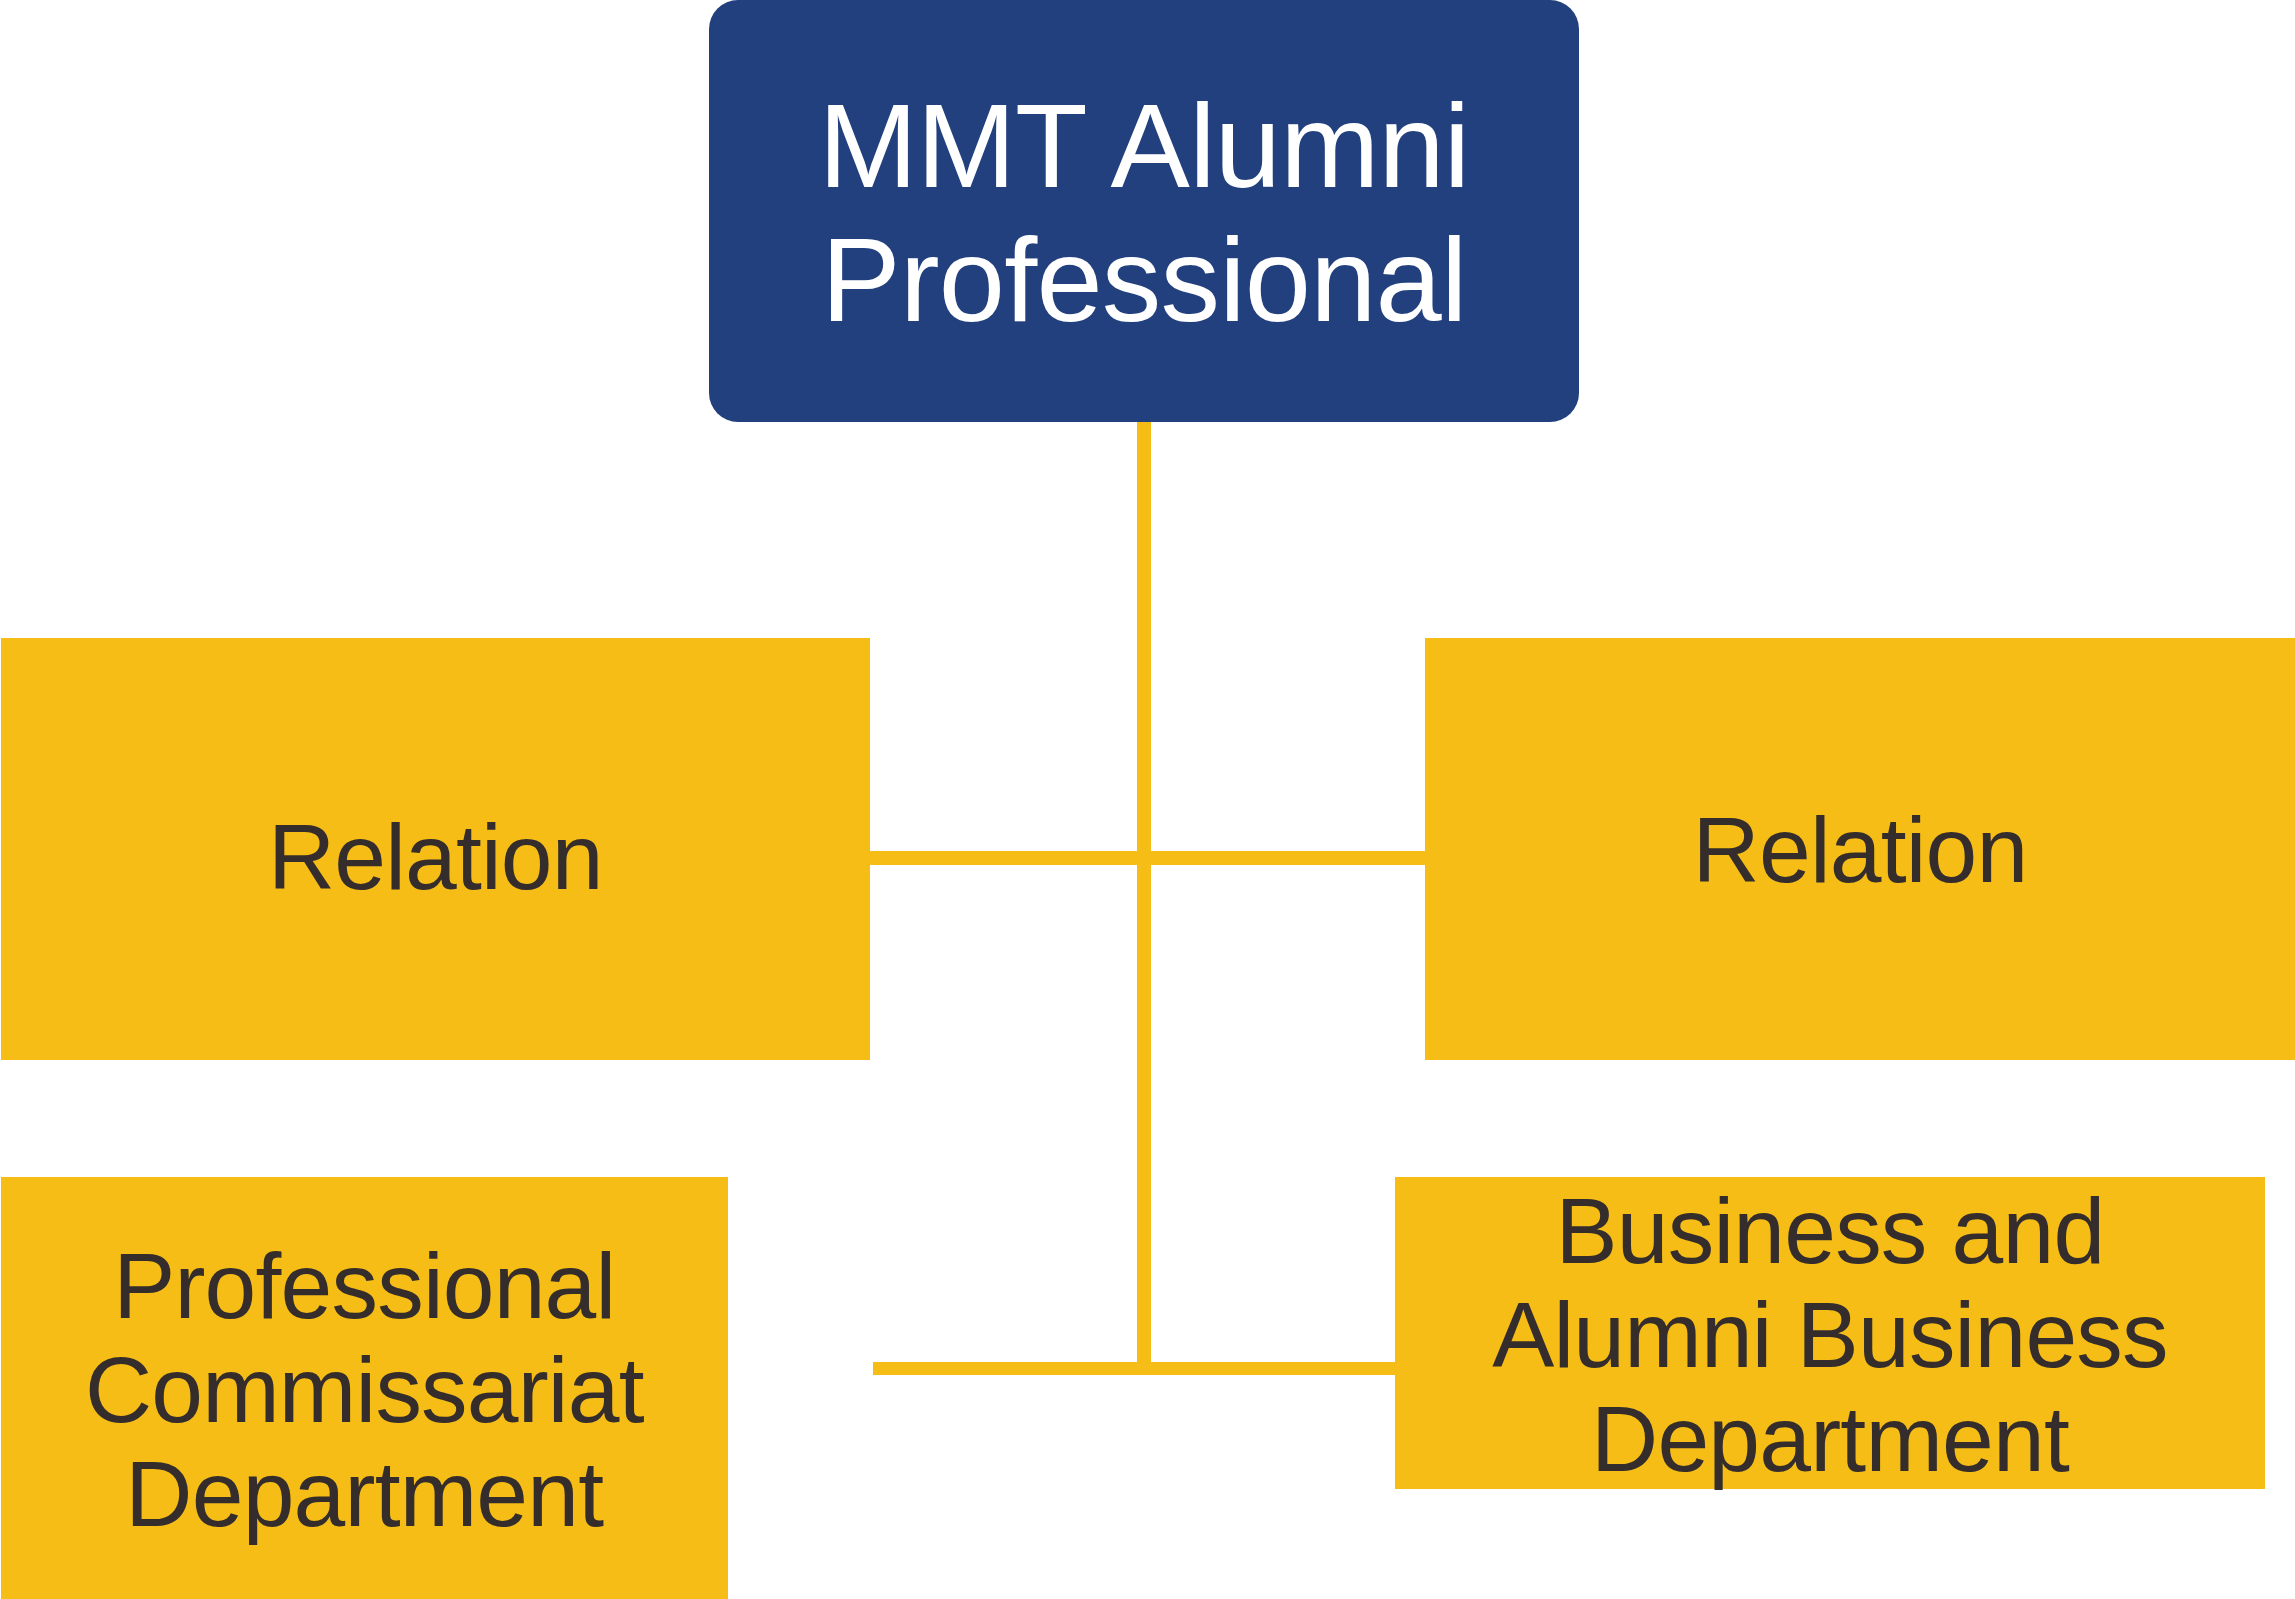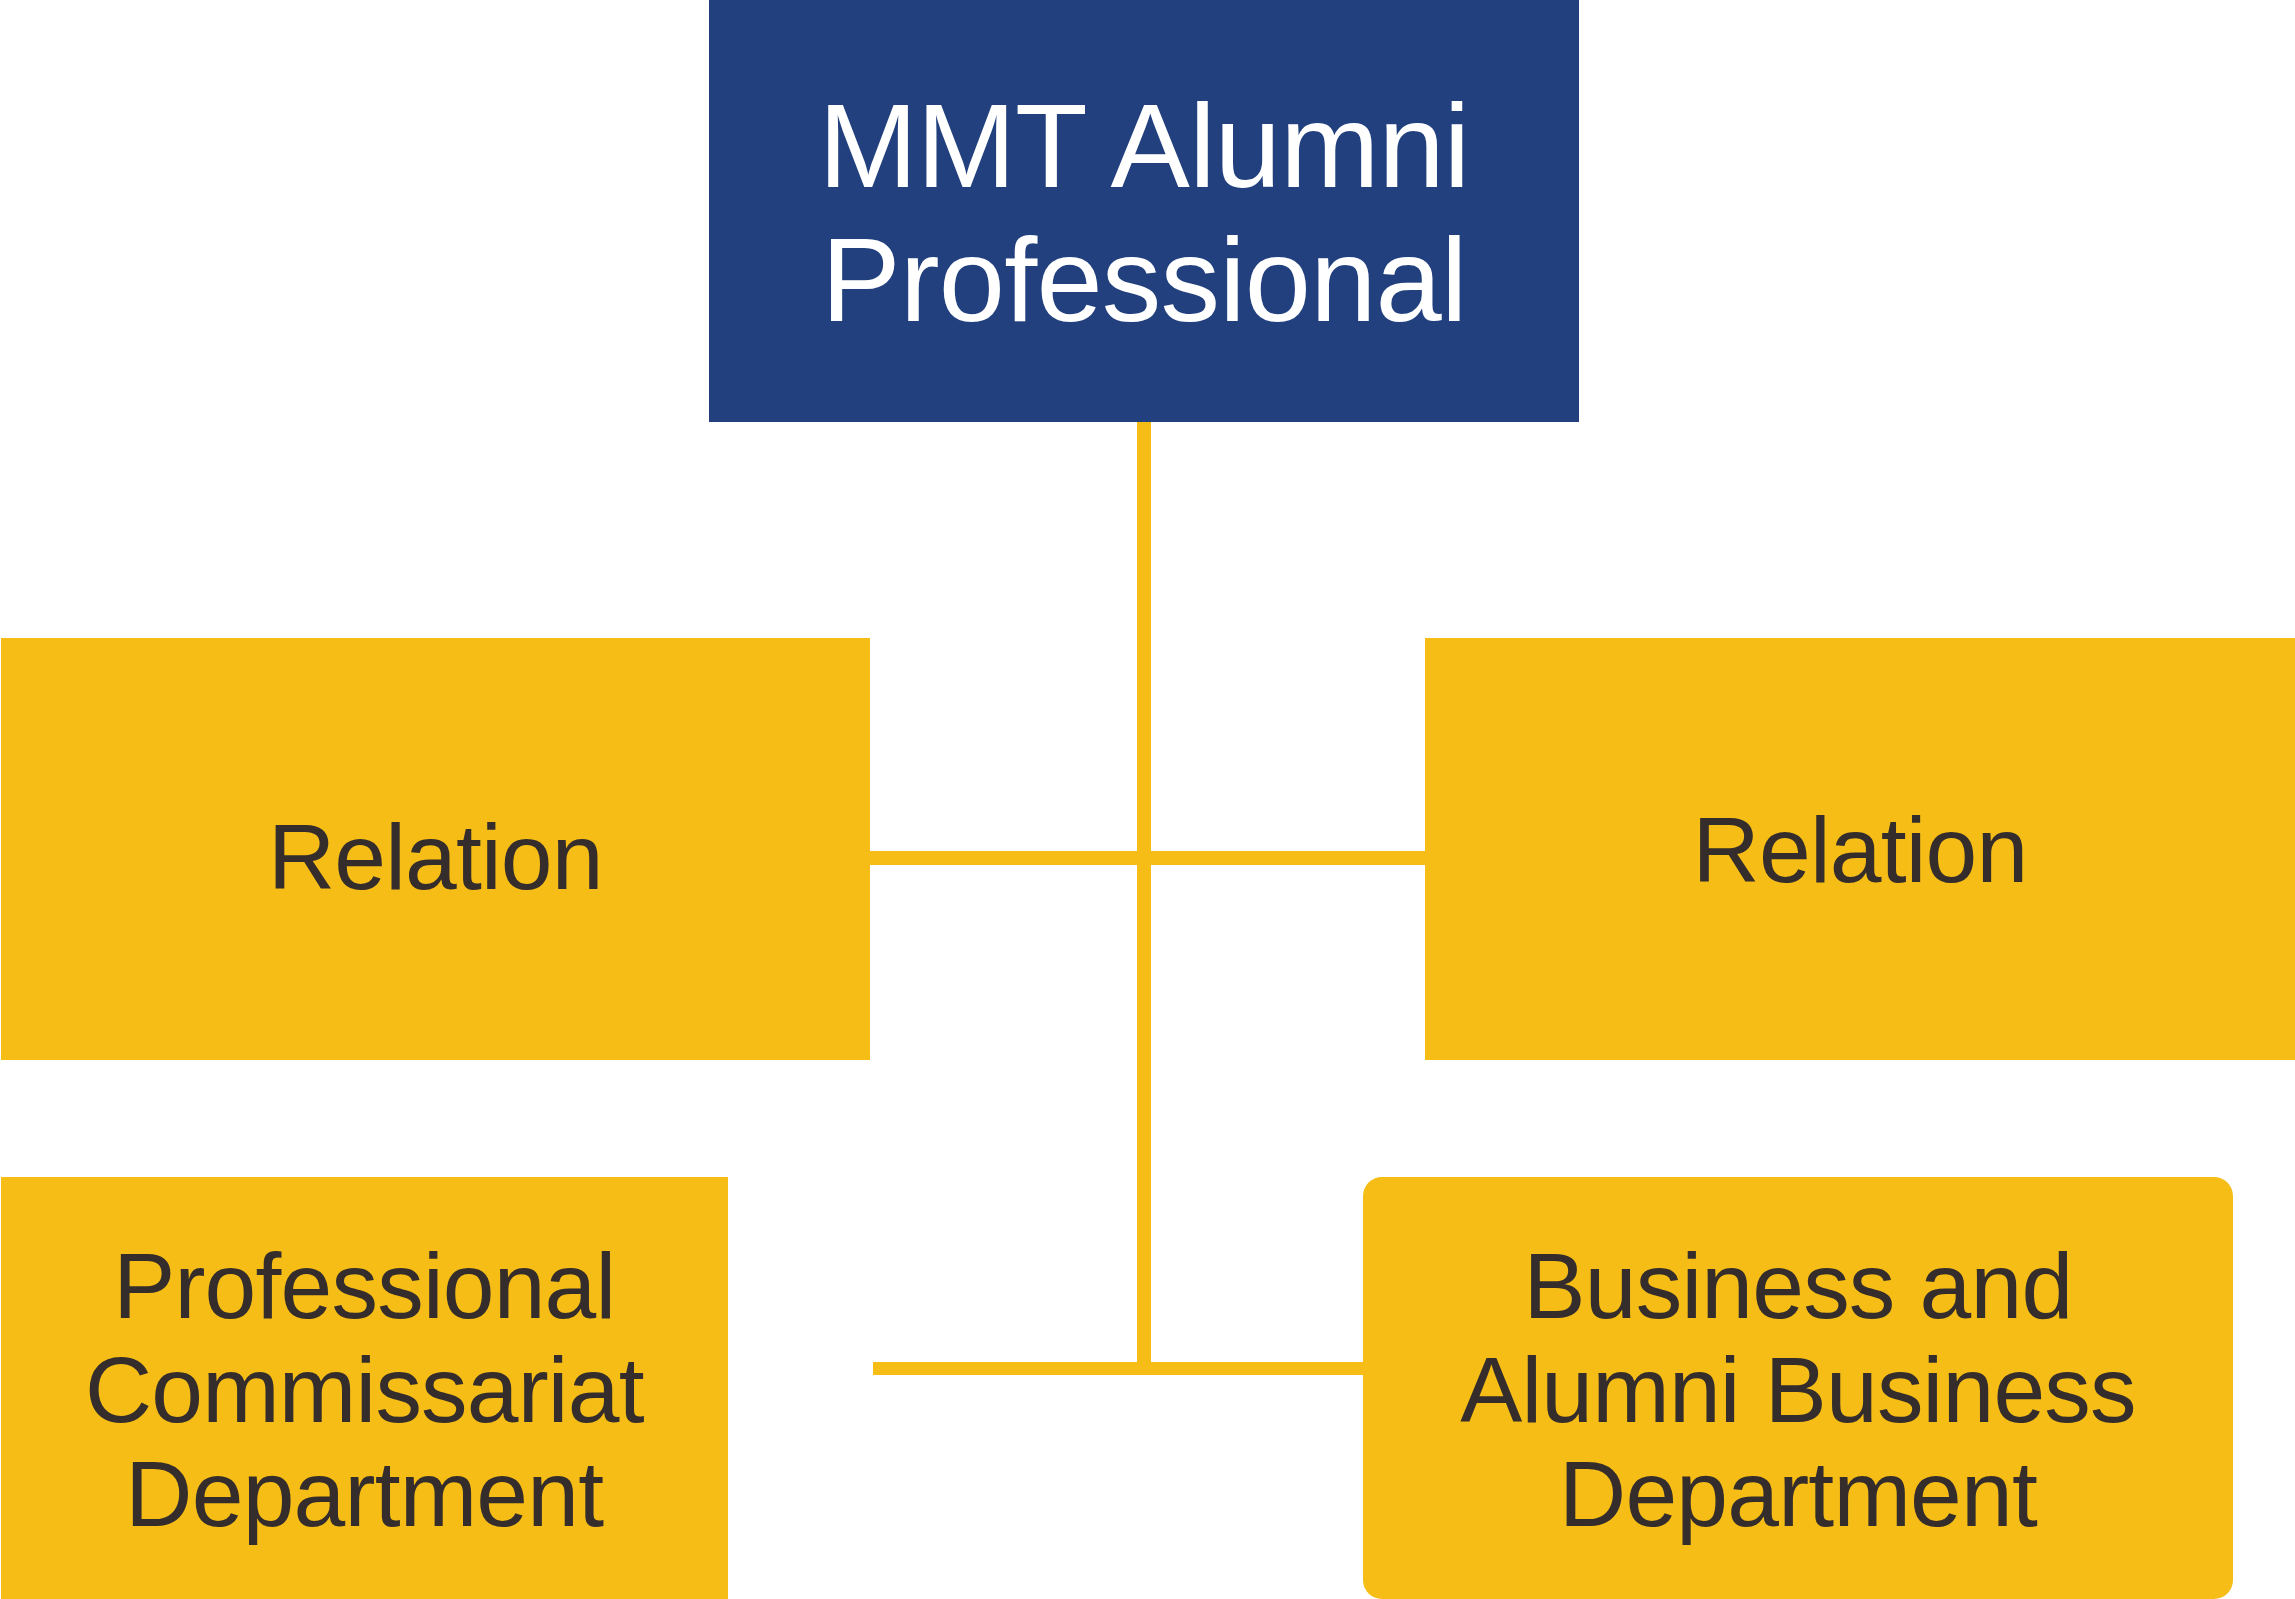--- a/index.html
+++ b/index.html
@@ -22,20 +22,21 @@
       text-align: center;
       box-sizing: border-box;
     }
     .root-box {
       left: 709px;
       top: 0px;
       width: 870px;
       height: 422px;
       background: #22407e;
       color: #ffffff;
+      border-radius: 29px;
     }
     .root-box .label {
       font-size: 119px;
       line-height: 134px;
       letter-spacing: -0.8px;
       margin-top: 3.2px;
     }
     .child-box {
       background: #f5bd16;
       color: #342d2b;
@@ -81,20 +82,20 @@
 </div>
 
 <div class="box child-box" style="left:0.8px; top:1177px; width:727px; height:422px;">
   <div class="label" style="margin-top:4.8px;">
     <span>Professional</span>
     <span>Commissariat</span>
     <span>Department</span>
   </div>
 </div>
 
-<div class="box child-box" style="left:1363px; top:1177px; width:870px; height:422px;border-radius:19px;">
+<div class="box child-box" style="left:1395px; top:1177px; width:870px; height:312px;">
   <div class="label" style="margin-top:4.8px;">
     <span>Business and</span>
     <span>Alumni Business</span>
     <span>Department</span>
   </div>
 </div>
 
 
 </body></html>

